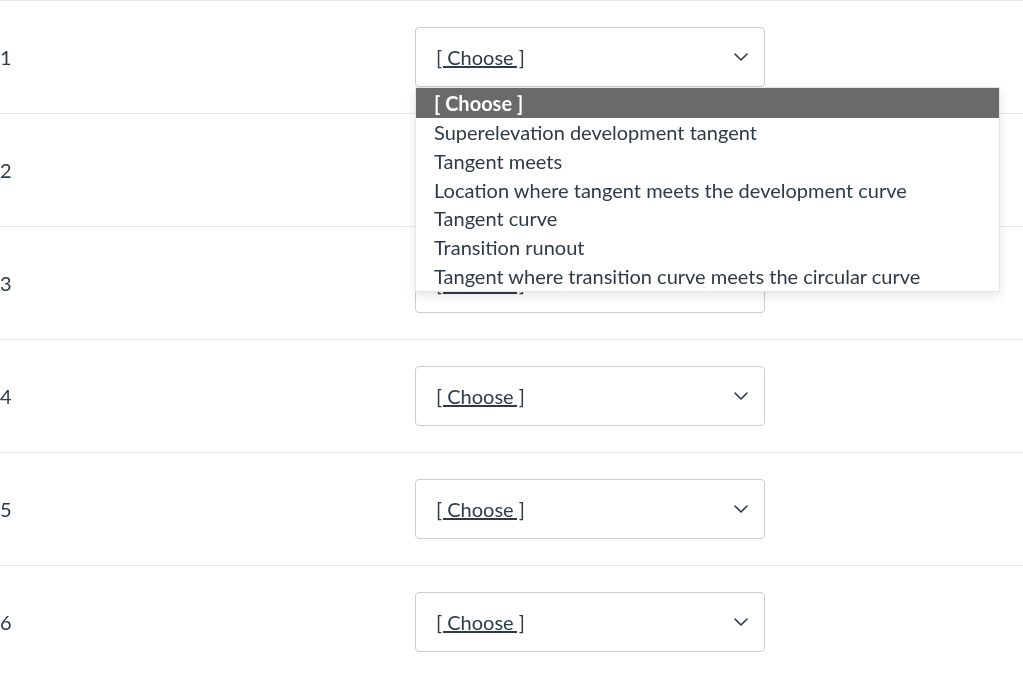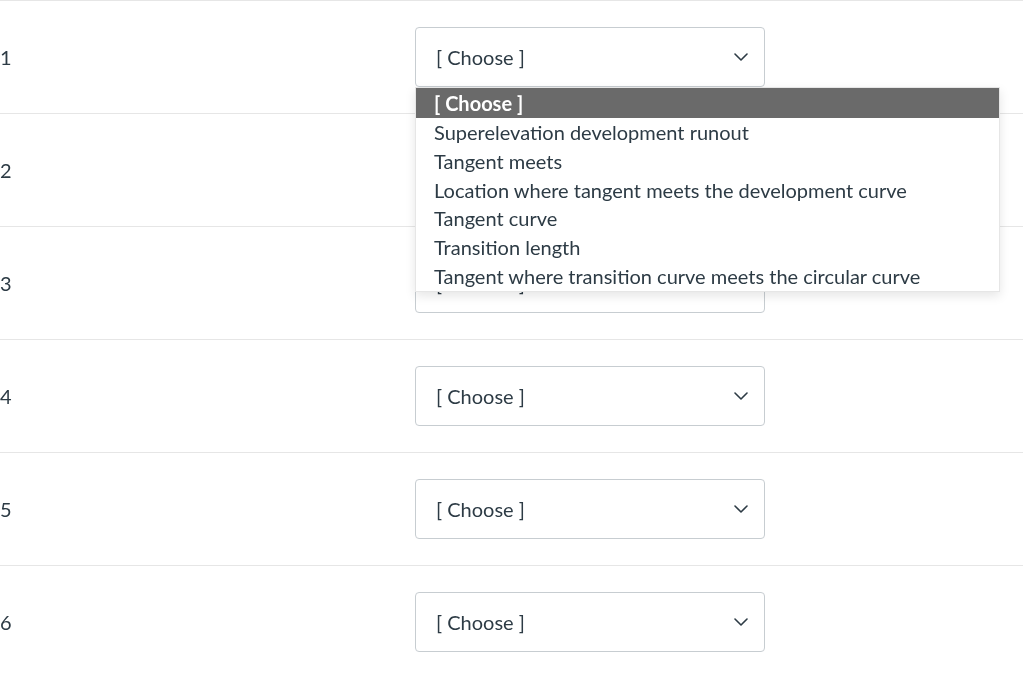--- a/index.html
+++ b/index.html
@@ -26,20 +26,21 @@
     width: 415px;
     padding-left: 26px;
     font-size: 20px;
     color: #2d3b45;
     height: 112px;
   }
   .select-cell {
     padding-top: 26px;
     padding-bottom: 26px;
     position: relative;
+    text-decoration: underline;
   }
   .select-box {
     box-sizing: border-box;
     width: 350px;
     height: 60px;
     border: 1px solid #c7cdd1;
     border-radius: 4px;
     background: #ffffff;
     display: flex;
     align-items: center;
@@ -98,25 +99,25 @@
           <div class="select-box">
             <span class="value">[ Choose ]</span>
             <span class="chevron">
               <svg viewBox="0 0 14 14" width="14" height="14">
                   <path d="M1 4 L7 10 L13 4" fill="none" stroke="#2d3b45" stroke-width="1.6" stroke-linecap="round" stroke-linejoin="round"></path>
                 </svg>
             </span>
           </div>
           <div class="dropdown">
             <div class="dropdown-option selected">[ Choose ]</div>
-            <div class="dropdown-option">Superelevation development runout</div>
+            <div class="dropdown-option">Superelevation development tangent</div>
             <div class="dropdown-option">Tangent meets</div>
             <div class="dropdown-option">Location where tangent meets the development curve</div>
             <div class="dropdown-option">Tangent curve</div>
-            <div class="dropdown-option">Transition length</div>
+            <div class="dropdown-option">Transition runout</div>
             <div class="dropdown-option">Tangent where transition curve meets the circular curve</div>
           </div>
         </div>
       </td>
     </tr>
 
     <tr class="matching-row">
       <td class="label-cell">2</td>
       <td class="select-cell">
         <div class="select-box">

